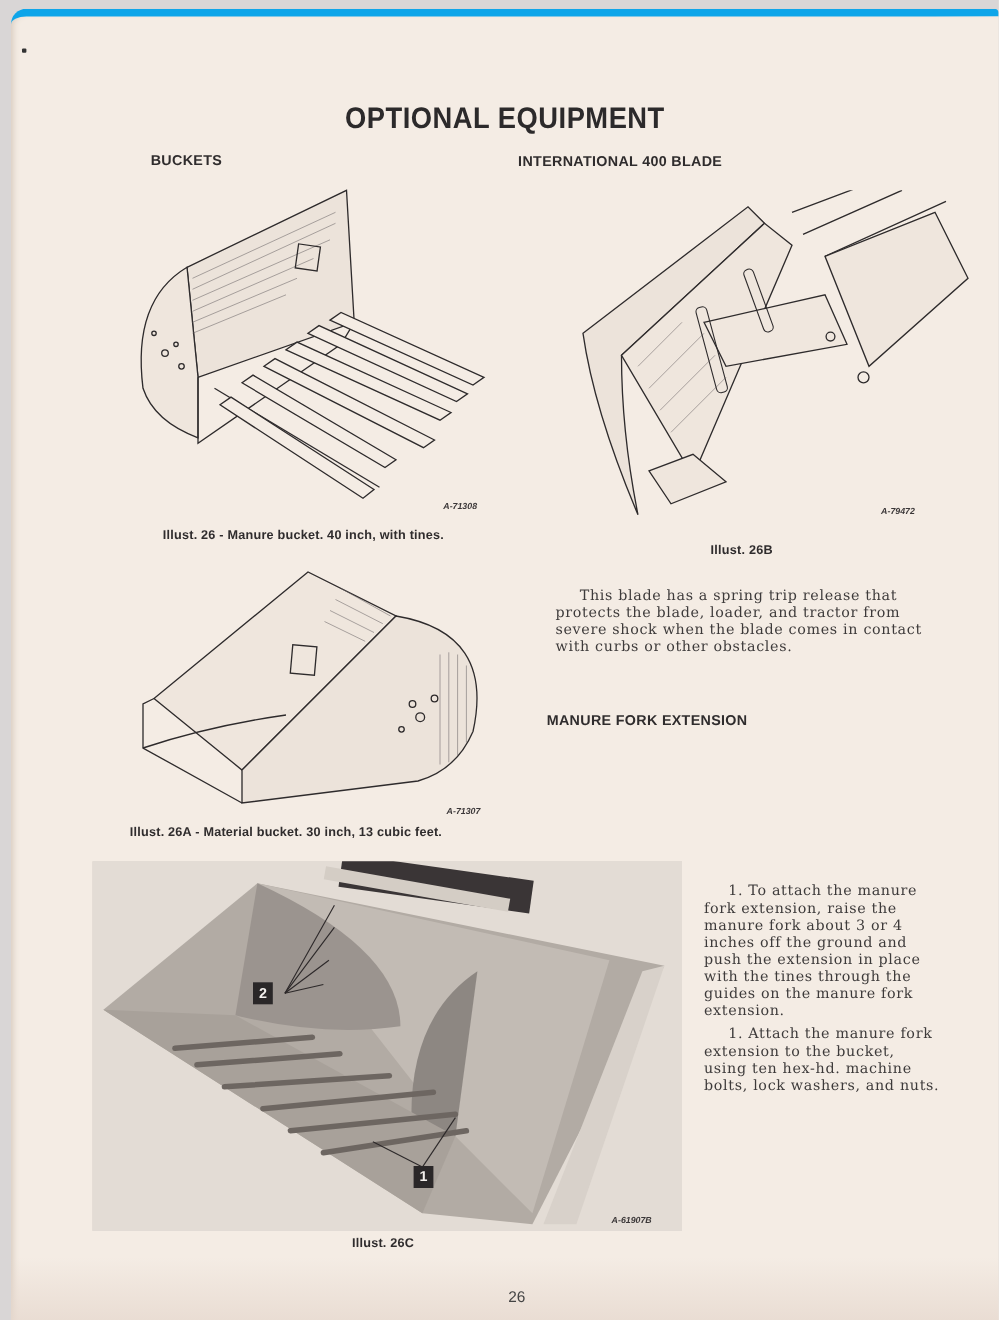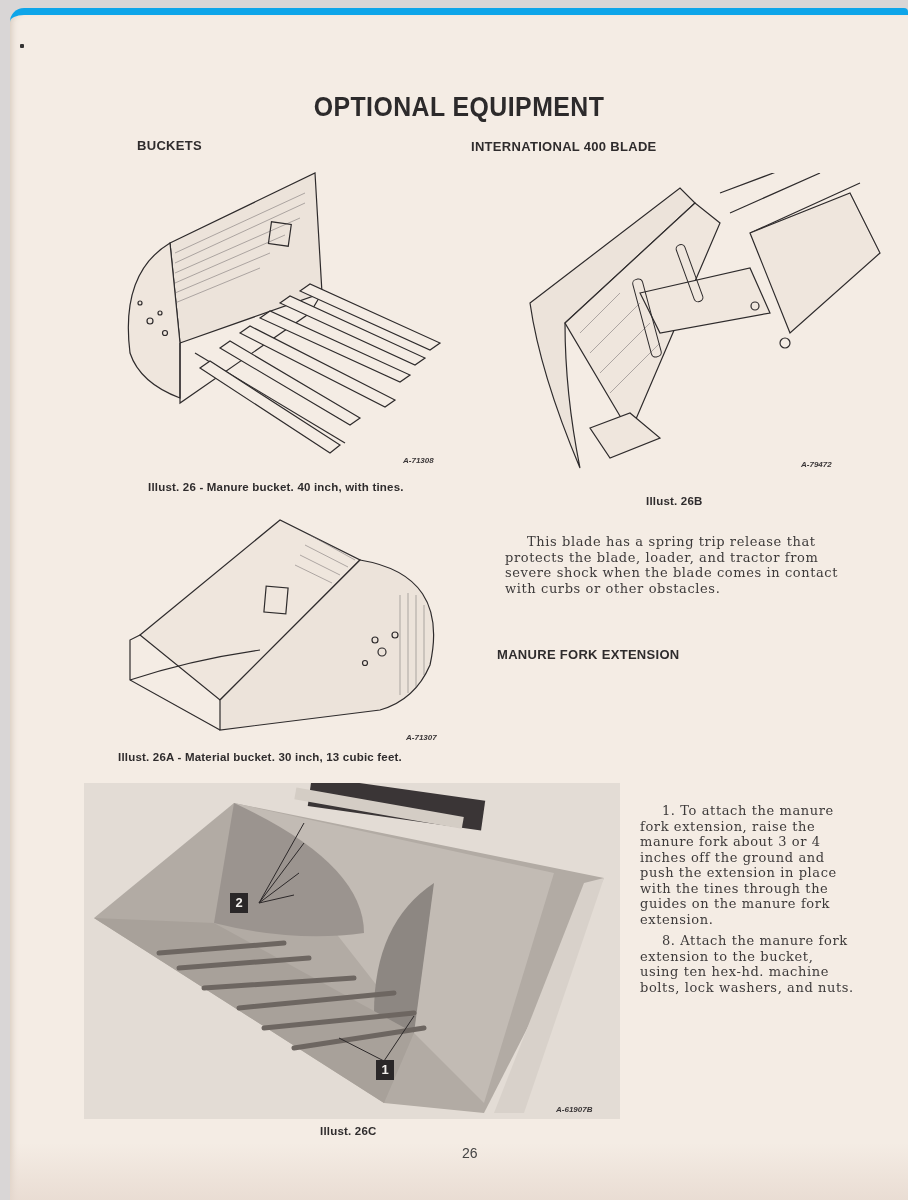--- a/index.html
+++ b/index.html
@@ -36,21 +36,21 @@
   }
   .fig-code {
     position:absolute; font-size:8px; font-style:italic; font-weight:bold; color:#3b3738;
   }
   .body-text {
     position:absolute; font-family:"DejaVu Serif", serif; font-size:13px; line-height:15.5px;
     color:#3d3a3a; letter-spacing:0.6px;
   }
   .body-text p { margin:12px; text-indent:22px; }
   .page-num {
-    position:absolute; left:452px; top:1130px; font-size:14px; color:#444;
+    position:absolute; left:452px; top:1156px; font-size:14px; color:#444;
     font-family:"Liberation Sans", sans-serif;
   }
 
   .illus { position:absolute; }
   .illus svg { width:100%; height:100%; display:block; }
 
   .photo {
     position:absolute; left:74px; top:768px; width:536px; height:336px;
     background:#ddd6cf;
   }
@@ -160,21 +160,21 @@
     <p>This blade has a spring trip release that protects the blade, loader, and tractor from severe shock when the blade comes in contact with curbs or other obstacles.</p>
   </div>
 
   <div class="section-h" style="left:487px; top:632px;">MANURE FORK EXTENSION</div>
 
 
   <div class="body-text" style="left:618px; top:776px; width:240px;">
     <p>1.  To attach the manure fork extension, raise the manure fork about 3 or 4 inches off the ground and push the extension in place with the tines through the guides on the manure fork extension.</p>
   </div>
   <div class="body-text" style="left:618px; top:906px; width:240px;">
-    <p>8.  Attach the manure fork extension to the bucket, using ten hex-hd. machine bolts, lock washers, and nuts.</p>
+    <p>1.  Attach the manure fork extension to the bucket, using ten hex-hd. machine bolts, lock washers, and nuts.</p>
   </div>
 
   <div class="photo">
     <svg viewBox="0 0 536 336">
       <rect width="536" height="336" fill="#e3dcd5"></rect>
       <path d="M10 135 L150 20 L520 95 L400 330 L300 320 Z" fill="#b2aba4"></path>
       <path d="M150 20 L470 90 L400 320 L330 250 Z" fill="#c2bbb4"></path>
       <path d="M350 100 Q290 140 290 230 L330 250 Z" fill="#8d8782"></path>
       <path d="M150 20 Q280 80 280 150 Q210 160 130 140 Z" fill="#9b948f"></path>
       <path d="M10 135 L130 140 L330 250 L300 320 Z" fill="#a8a19a"></path>

